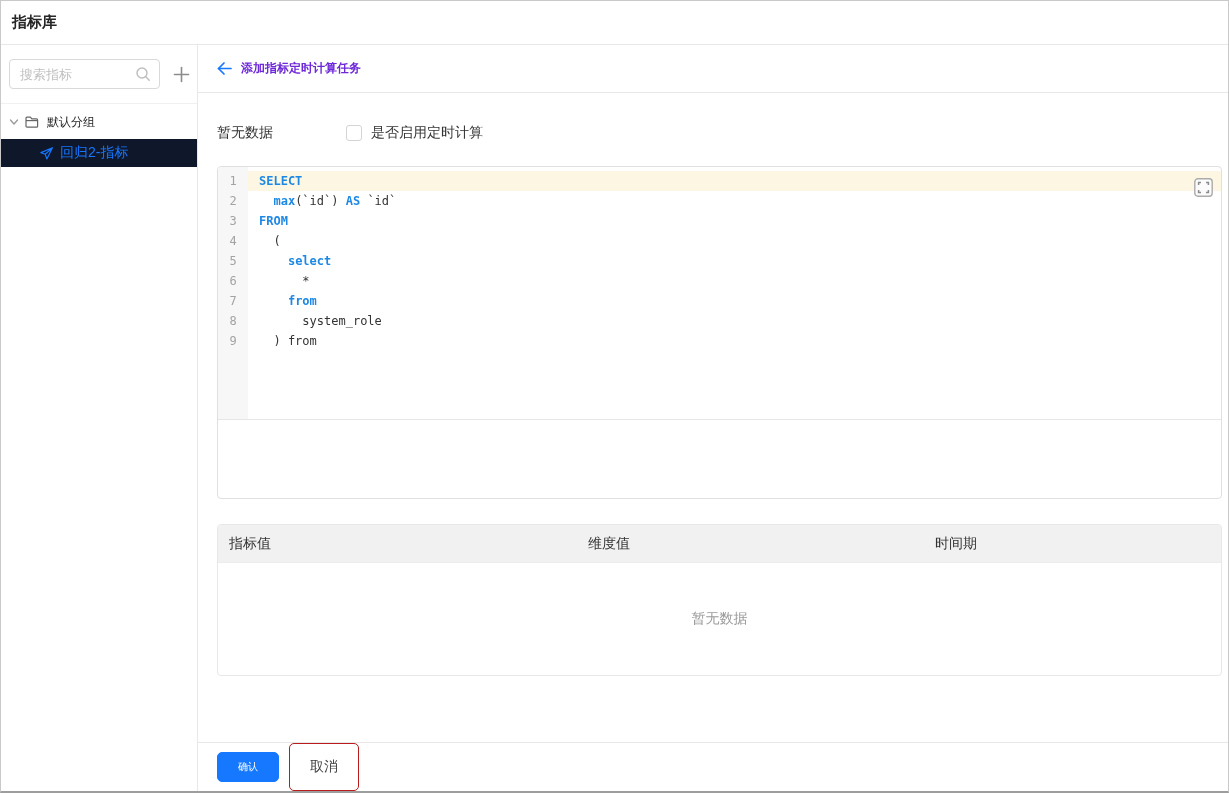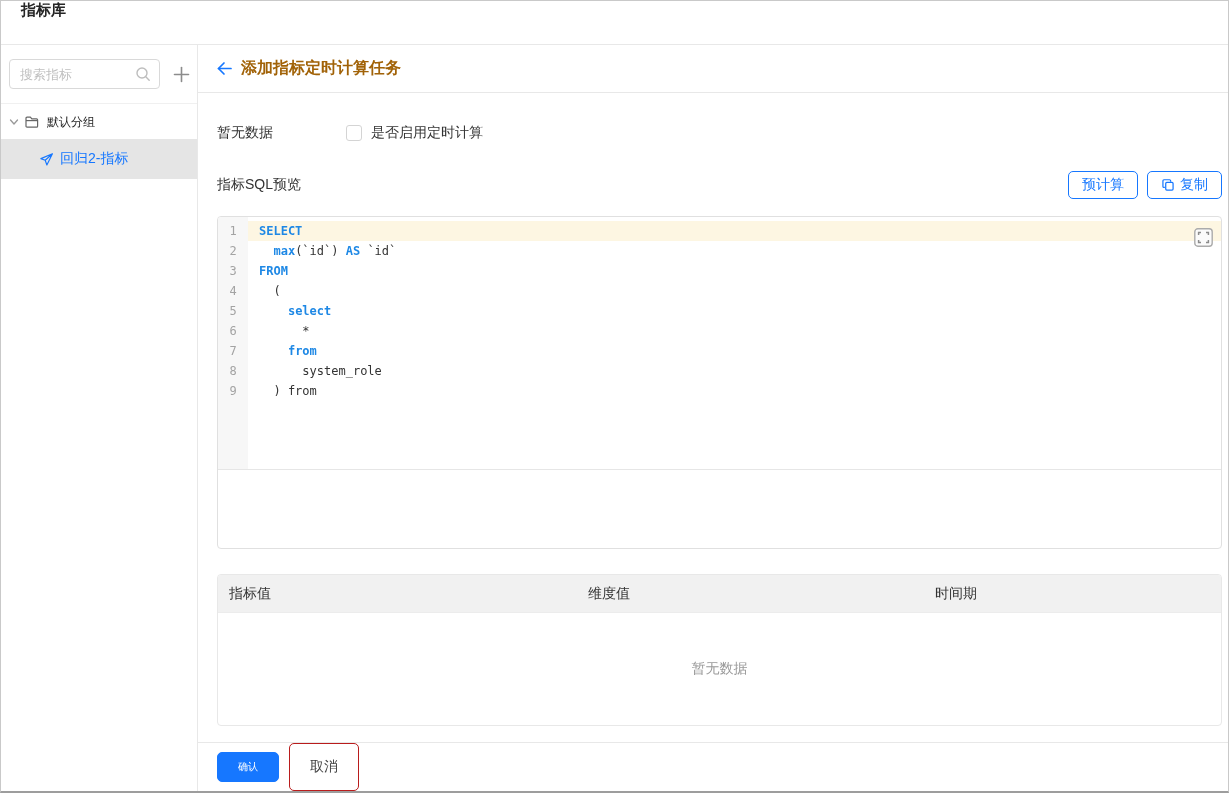--- a/index.html
+++ b/index.html
@@ -4,21 +4,21 @@
 <style>
   * { margin:0; padding:0; box-sizing:border-box; }
   html,body { background:#fff; }
   body { font-family:"Liberation Sans","DejaVu Sans",sans-serif; color:#262626; }
   .page { position:relative; width:1229px; height:793px; background:#fff;
           border:1px solid #c9c9c9; border-bottom:2px solid #9d9d9d;
           display:flex; flex-direction:column; overflow:hidden; }
 
   
   .topbar { height:44px; flex:0 0 44px; border-bottom:1px solid #e8e8e8;
-            display:flex; padding:0 20px; }
+            display:flex; align-items:center; padding:0 11px; }
   .topbar-title { font-size:15px; font-weight:bold; color:#262626; }
 
   .body { flex:1; display:flex; min-height:0; }
 
   
   .sidebar { width:197px; flex:0 0 197px; border-right:1px solid #e8e8e8;
              display:flex; flex-direction:column; background:#fff; }
   .search-row { height:59px; flex:0 0 59px; border-bottom:1px solid #f0f0f0;
                 display:flex; align-items:center; padding:0 8px;gap:12px; }
   .search-wrap { position:relative; width:151px; }
@@ -27,32 +27,32 @@
                   font-family:inherit; }
   .search-input::placeholder { color:#bfbfbf; }
   .search-icon { position:absolute; right:9px; top:7px; width:16px; height:16px; }
   .plus-btn { margin-left:auto; width:22px; height:22px; display:flex; align-items:center;
               justify-content:center; cursor:pointer; }
   .tree { padding-top:5px; }
   .tree-group { height:26px; display:flex; align-items:center; padding-left:7px;
                 font-size:12px; color:#262626; cursor:pointer;font-family:Liberation Mono, monospace; }
   .caret { width:12px; height:12px; margin-right:4px; display:flex; align-items:center; }
   .folder-ic { width:16px; height:16px; margin-right:7px; }
-  .tree-leaf { height:40px; margin-top:4px; display:flex; align-items:center;
-               padding-left:38px; background:#e5e5e5; color:#1677ff; font-size:14px;
+  .tree-leaf { height:28px; margin-top:4px; display:flex; align-items:center;
+               padding-left:38px; background:#0f172a; color:#1677ff; font-size:14px;
                cursor:pointer; }
   .send-ic { width:15px; height:15px; margin-right:6px; }
 
   
   .main { flex:1; display:flex; flex-direction:column; min-width:0; }
   .main-header { height:48px; flex:0 0 48px; border-bottom:1px solid #e8e8e8;
                  display:flex; align-items:center; padding:0 18px; }
   .back-btn { width:17px; height:17px; margin-right:8px; cursor:pointer; display:flex;
               align-items:center; }
-  .page-title { font-size:16px; font-weight:bold; color:#a16207; }
+  .page-title { font-size:12px; font-weight:bold; color:#6d28d9; }
 
   .content { flex:1; padding:0 6px 0 19px; overflow:hidden; }
 
   .form-row { margin-top:24px; display:flex; align-items:center; height:32px; }
   .form-label { width:129px; font-size:14px; color:#333; }
   .checkbox { width:16px; height:16px; border:1px solid #d4d4d4; border-radius:3px;
               background:#fff; cursor:pointer; flex:0 0 16px; }
   .checkbox-label { margin-left:9px; font-size:14px; color:#333; cursor:pointer; }
 
   .sql-row { margin-top:22px; height:28px; display:flex; align-items:center; }
@@ -165,37 +165,20 @@
       </div>
 
       <div class="content">
 
         <div class="form-row">
           <span class="form-label">暂无数据</span>
           <span class="checkbox"></span>
           <span class="checkbox-label">是否启用定时计算</span>
         </div>
 
-        <div class="sql-row">
-          <span class="sql-label">指标SQL预览</span>
-          <span class="sql-actions">
-            <button class="btn-outline">
-              <span>预计算</span>
-            </button>
-            <button class="btn-outline">
-              <span>
-                <svg width="14" height="14" viewBox="0 0 16 16">
-                  <path d="M11 4.2 V3.2 a1.2 1.2 0 0 0 -1.2 -1.2 H3.4 a1.2 1.2 0 0 0 -1.2 1.2 v6.4 a1.2 1.2 0 0 0 1.2 1.2 h1" fill="none" stroke="#1677ff" stroke-width="1.4"></path>
-                  <rect x="5.4" y="5" width="8.4" height="8.8" rx="1.2" fill="none" stroke="#1677ff" stroke-width="1.4"></rect>
-                </svg>
-              </span>
-              <span>复制</span>
-            </button>
-          </span>
-        </div>
 
         <div class="editor-box">
           <div class="cm">
             <div class="cm-gutter" id="cm-gutter">
                 <div>1</div>
                 <div>2</div>
                 <div>3</div>
                 <div>4</div>
                 <div>5</div>
                 <div>6</div>

